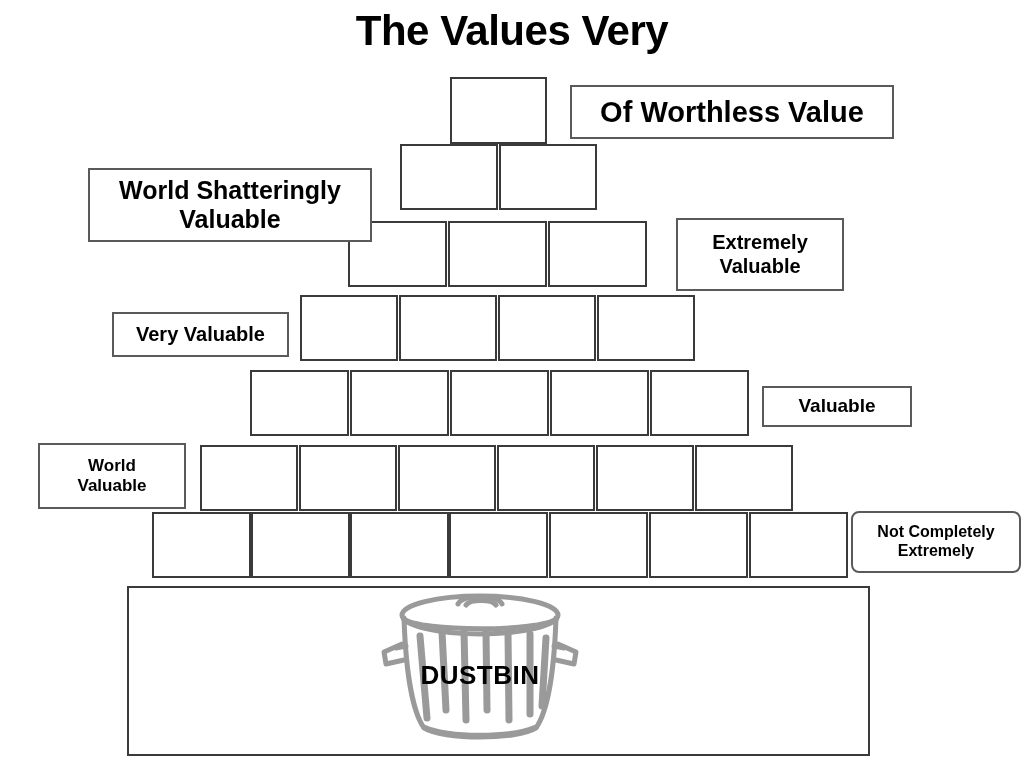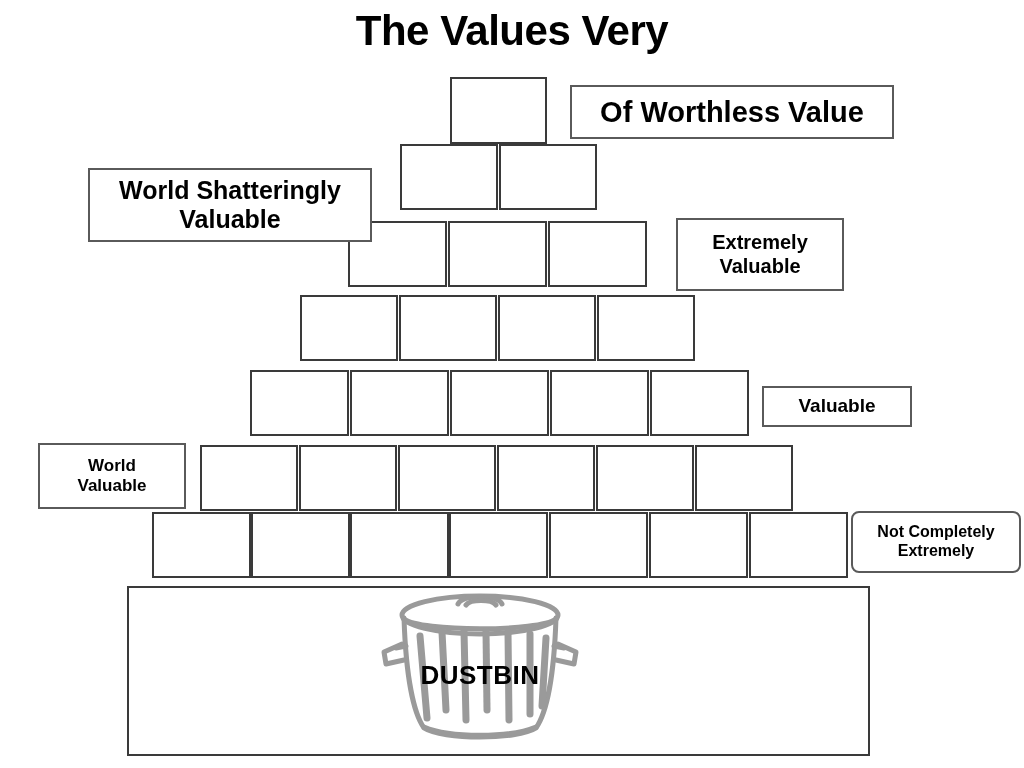--- a/index.html
+++ b/index.html
@@ -149,20 +149,25 @@
     </span>
   </div>
 
   <div class="label-box lbl-extremely" style="left:676px; top:218px; width:168px; height:73px;">
     <span>
       <span class="lbl-line">Extremely</span>
       <span class="lbl-line">Valuable</span>
     </span>
   </div>
 
+  <div class="label-box lbl-very" style="left:112px; top:312px; width:177px; height:45px;">
+    <span>
+      <span class="lbl-line">Very Valuable</span>
+    </span>
+  </div>
 
   <div class="label-box lbl-valuable" style="left:762px; top:386px; width:150px; height:41px;">
     <span>
       <span class="lbl-line">Valuable</span>
     </span>
   </div>
 
   <div class="label-box lbl-fairly" style="left:38px; top:443px; width:148px; height:66px;">
     <span>
       <span class="lbl-line">World</span>

